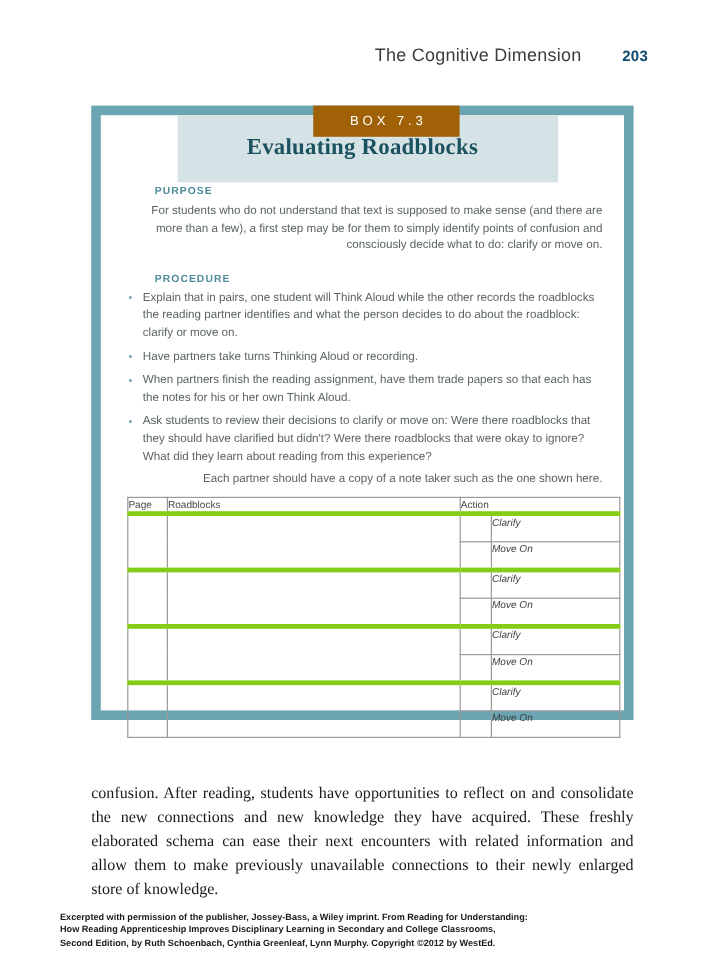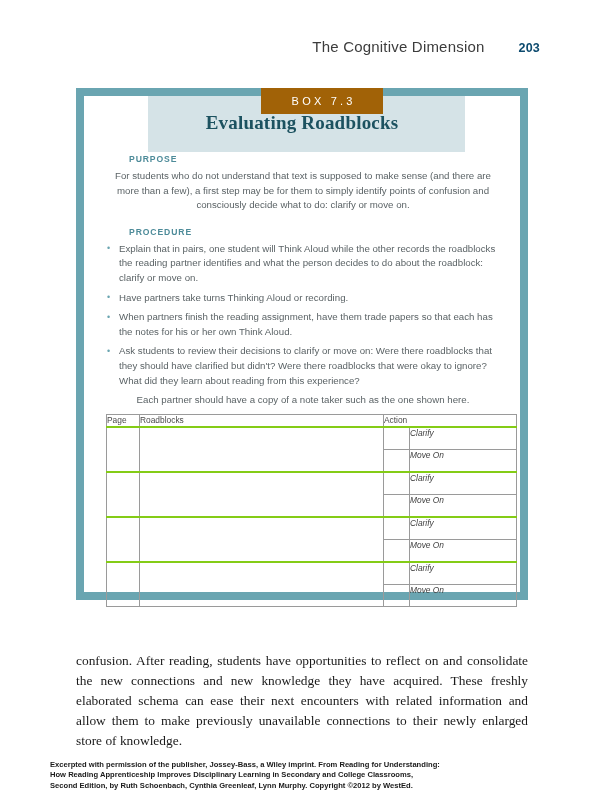--- a/index.html
+++ b/index.html
@@ -118,21 +118,21 @@
   }
   .section-label.procedure {
     margin-top: 14px;
   }
   .body-text {
     font-family: "Liberation Sans", sans-serif;
     font-size: 9.7px;
     line-height: 14.6px;
     color: #5b6366;
     margin: 0;
-    text-align: center;
+    text-align: right;
   }
   .bullet-list {
     margin: 0;
     padding: 0;
     list-style: none;
   }
   .bullet-item {
     position: relative;
     padding-left: 15px;
     font-family: "Liberation Sans", sans-serif;
@@ -184,21 +184,21 @@
   .sub-row td { height: 21px; }
 
   .action-label {
     padding: 4px 0 0 12px;
     font-family: "Liberation Sans", sans-serif;
     font-style: italic;
     font-size: 8.4px;
     color: #3f3f3f;
     line-height: 11px;
   }
-  .rowtop td { border-top: 2px solid #84cc16; }
+  .rowtop td { border-top: 4px solid #84cc16; }
 
   
   .main-paragraph {
     position: absolute;
     left: 76px;
     top: 638px;
     width: 452px;
     font-family: "Liberation Serif", serif;
     font-size: 13.4px;
     line-height: 20px;

